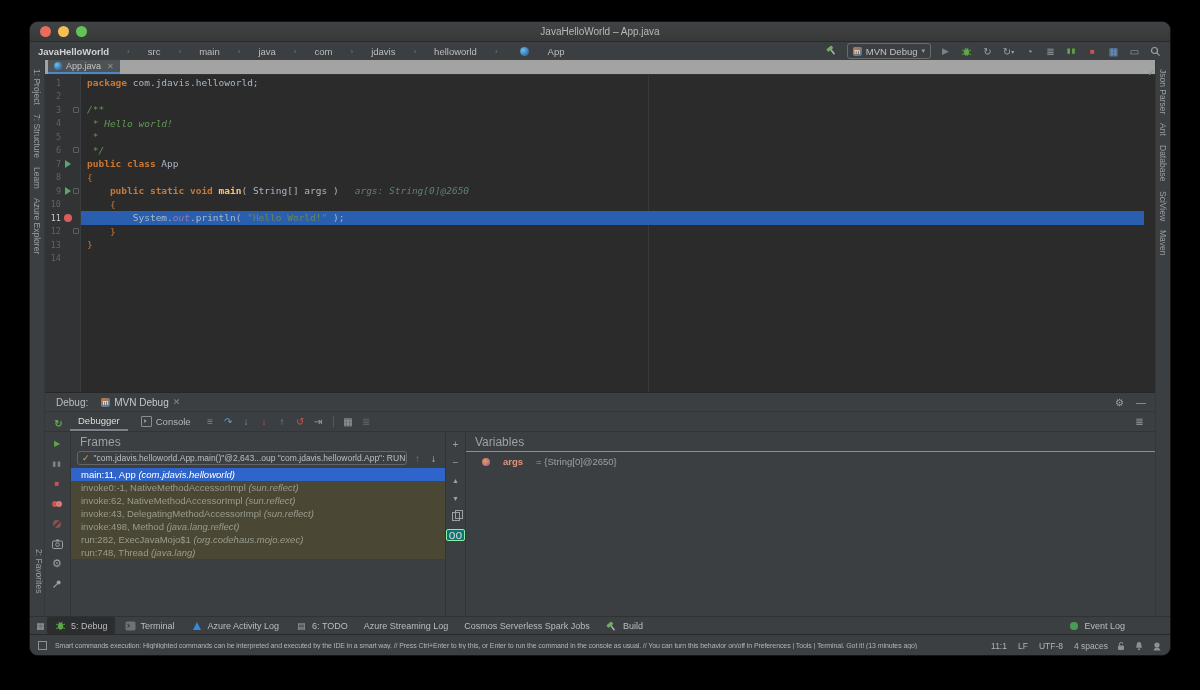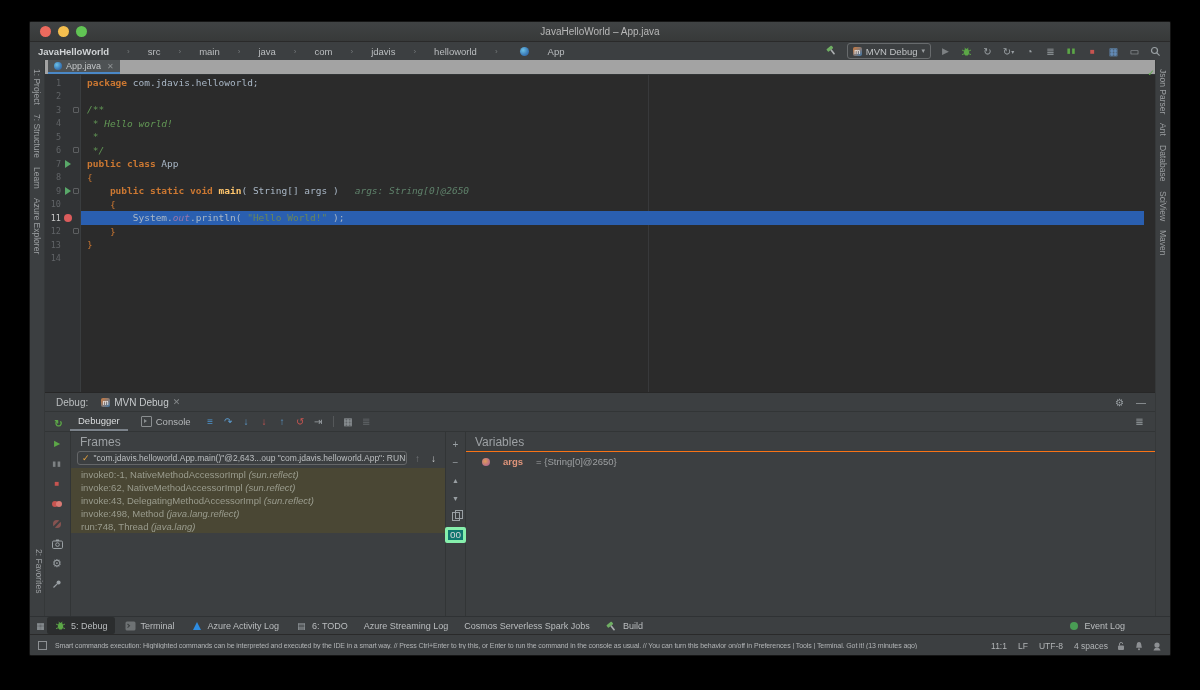--- a/index.html
+++ b/index.html
@@ -1,18 +1,18 @@
 <!DOCTYPE html>
 <html><head>
 <meta charset="utf-8">
 <style>
   html,body{margin:0;padding:0;background:#000;width:1200px;height:690px;overflow:hidden;
     font-family:"Liberation Sans",sans-serif;-webkit-font-smoothing:antialiased;}
   .window{position:absolute;left:30px;top:22px;width:1140px;height:633px;background:#3c3f41;
-    border-radius:1px;overflow:hidden;box-shadow:0 0 0 1px #151515;}
+    border-radius:8px;overflow:hidden;box-shadow:0 0 0 1px #151515;}
   
   .titlebar{height:19px;background:linear-gradient(#404344,#373939);border-bottom:1px solid #2a2a2a;
     display:flex;align-items:center;justify-content:center;color:#b8b8b8;font-size:10px;position:relative;}
   .traffic{position:absolute;left:10px;top:4px;display:flex;gap:7px;}
   .dot{width:11px;height:11px;border-radius:50%;}
   .dot.r{background:#ec6a5e}.dot.y{background:#f5bf4f}.dot.g{background:#61c454}
   
   .toolbar-row{height:18px;display:flex;align-items:center;justify-content:space-between;padding:0 8px;}
   .breadcrumb{display:flex;align-items:center;gap:17px;font-size:9.5px;color:#bbbec0;white-space:nowrap;}
   .bc-item:first-child{font-weight:bold;color:#d0d3d5;}
@@ -98,21 +98,21 @@
   .frames-list{margin-top:3px;}
   .frame-row{height:13px;line-height:13px;font-size:9.5px;color:#9a9c8e;padding-left:10px;
     white-space:nowrap;overflow:hidden;}
   .frame-row .pkg{font-style:italic;}
   .frame-row.lib{background:#4a4734;}
   .frame-row.selected{background:#2f65ca;color:#fff;}
   .mini-col{position:absolute;left:402px;width:20px;top:0;bottom:0;border-right:1px solid #323536;
     display:flex;flex-direction:column;align-items:center;gap:5px;padding-top:6px;box-sizing:border-box;}
   .copy-sq{width:6px;height:7px;border:1px solid #9aa0a4;display:inline-block;position:relative;}
   .copy-sq::after{content:"";position:absolute;left:2px;top:-3px;width:6px;height:7px;border:1px solid #9aa0a4;}
-  .oo-box{font-size:10px;color:#d2d5d7;background:#0f766e;border:3px solid #86efac;border-radius:2px;
+  .oo-box{font-size:12px;color:#d2d5d7;background:#0f766e;border:1px solid #86efac;border-radius:2px;
     padding:0 2px;line-height:10px;}
   .vars-panel{position:absolute;left:422px;right:0;top:0;bottom:0;}
   .vars-panel .panel-header{border-bottom:1px solid #f97316;}
   .var-row{display:flex;align-items:center;gap:13px;padding:4px 0 0 16px;font-size:9.5px;}
   .var-icon{width:8px;height:8px;border-radius:50%;background:radial-gradient(circle at 40% 40%,#e09d5a,#a3569b);display:inline-block;}
   .var-name{color:#e0957b;font-weight:bold;}
   .var-val{color:#9da0a2;}
   .bp-double{display:inline-flex;}
   .bp-double i{width:6px;height:6px;border-radius:50%;background:#c75450;display:inline-block;}
   .bp-double i+i{margin-left:-2px;background:#d97a74;}
@@ -445,24 +445,26 @@
           <div class="thread-row">
             <div class="thread-combo">
               <span class="chk">✓</span>
               <span>"com.jdavis.helloworld.App.main()"@2,643...oup "com.jdavis.helloworld.App": RUNNING</span>
 
             </div>
             <span class="icn" style="color:#787b7d">↑</span>
             <span class="icn" style="color:#c9ccce">↓</span>
           </div>
           <div class="frames-list" id="framesList">
+              <div class="frame-row selected"><span>main:11, App </span><span class="pkg">(com.jdavis.helloworld)</span></div>
               <div class="frame-row lib"><span>invoke0:-1, NativeMethodAccessorImpl </span><span class="pkg">(sun.reflect)</span></div>
               <div class="frame-row lib"><span>invoke:62, NativeMethodAccessorImpl </span><span class="pkg">(sun.reflect)</span></div>
               <div class="frame-row lib"><span>invoke:43, DelegatingMethodAccessorImpl </span><span class="pkg">(sun.reflect)</span></div>
               <div class="frame-row lib"><span>invoke:498, Method </span><span class="pkg">(java.lang.reflect)</span></div>
+              <div class="frame-row lib"><span>run:282, ExecJavaMojo$1 </span><span class="pkg">(org.codehaus.mojo.exec)</span></div>
               <div class="frame-row lib"><span>run:748, Thread </span><span class="pkg">(java.lang)</span></div>
             </div>
         </div>
         <div class="mini-col" id="miniCol">
             <span class="icn">
               <span class="gicn">+</span>
             </span>
             <span class="icn">
               <span class="gicn">−</span>
             </span>

